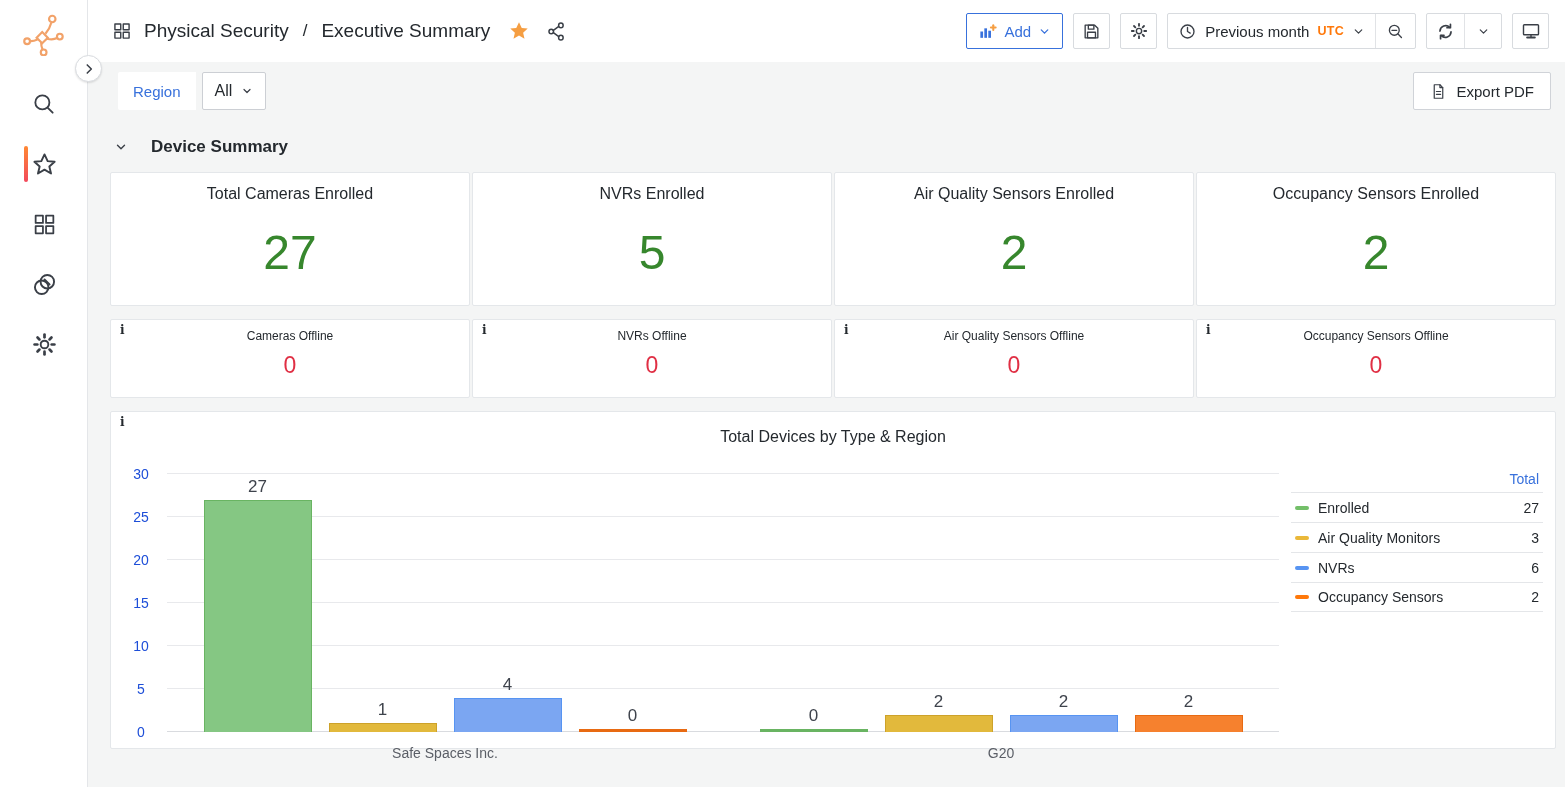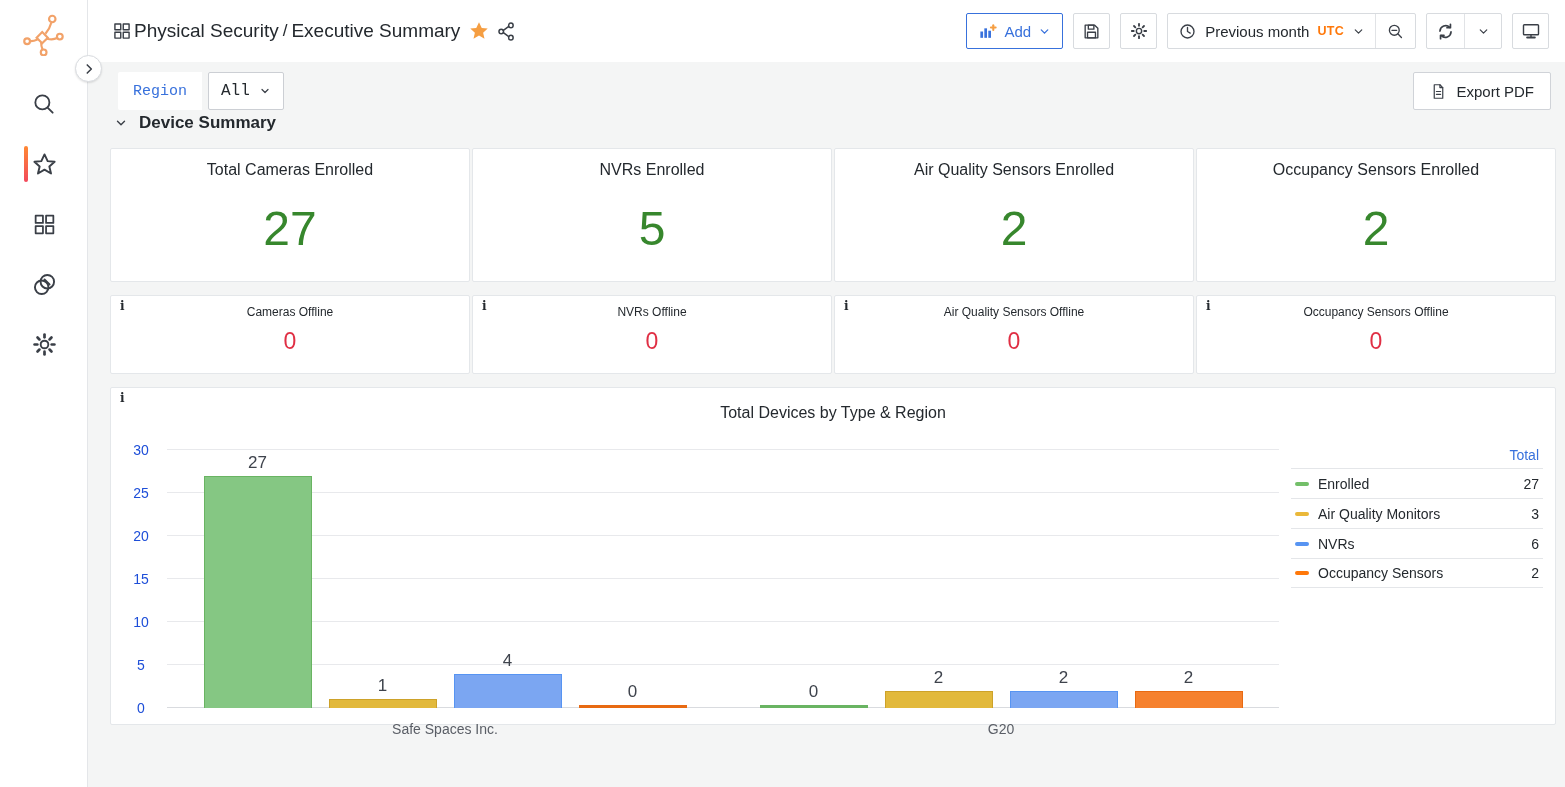--- a/index.html
+++ b/index.html
@@ -30,21 +30,21 @@
     background:#fff; border:1px solid #D8DBDF; box-shadow:0 1px 2px rgba(0,0,0,.12);
     display:flex; align-items:center; justify-content:center; z-index:9; cursor:pointer;
   }
 
   
   .main { margin-left:88px; }
   .topbar {
     height:62px; background:#FFFFFF; display:flex; align-items:center;
     justify-content:space-between; padding:0 16px 0 24px;
   }
-  .crumbs { display:flex; align-items:center; gap:2px; }
+  .crumbs { display:flex; align-items:center; gap:12px; }
   .crumb-title { font-size:19px; color:#24292E; }
   .crumb-sep { font-size:17px; color:#24292E; padding:0 2px; }
   .topbar-right { display:flex; align-items:center; gap:10px; }
   .btn {
     height:36px; background:#fff; border:1px solid #D8DBDF; border-radius:2px;
     display:flex; align-items:center; justify-content:center; cursor:pointer; gap:7px;
     padding:0 9px; font-size:15px; color:#24292E;
   }
   .btn.icon-only { width:37px; padding:0; }
   .btn-add { border:1px solid #3871DC; color:#3871DC; font-weight:500; padding:0 11px; }
@@ -52,38 +52,38 @@
   .group .seg { display:flex; align-items:center; gap:8px; padding:0 10px; height:34px; cursor:pointer; }
   .group .divider { width:1px; background:#E1E3E6; }
   .tp-range { font-size:15px; color:#24292E; }
   .tp-utc { font-size:12.5px; color:#FF780A; font-weight:600; letter-spacing:.3px; }
   .split { display:flex; border:1px solid #D8DBDF; border-radius:2px; background:#fff; }
   .split .seg { width:37px; height:34px; display:flex; align-items:center; justify-content:center; cursor:pointer; }
   .split .seg + .seg { border-left:1px solid #E1E3E6; }
 
   
   .subheader { display:flex; align-items:flex-start; justify-content:space-between; padding:10px 12px 0 30px; }
-  .var-picker { display:flex;font-family:Liberation Mono, monospace; }
+  .var-picker { display:flex; }
   .var-label {
     background:#fff; height:38px; display:flex; align-items:center; padding:0 15px;
     color:#3871DC; font-size:15px; border-radius:2px 0 0 2px; cursor:pointer;
   }
   .var-value {
     background:#fff; height:38px; display:flex; align-items:center; gap:9px; padding:0 12px;
     border:1px solid #CCCFD4; border-radius:2px; margin-left:6px; font-size:16px; cursor:pointer;
   }
   .sub-right { display:flex; gap:24px; padding-right:2px; }
   .sub-btn {
     height:38px; background:#fff; border:1px solid #D0D3D8; border-radius:2px;
     display:flex; align-items:center; gap:9px; padding:0 16px; font-size:15px; cursor:pointer;
   }
 
   
   .content { padding:0 9px 0 22px; }
-  .row-header { display:flex; align-items:center; gap:11px; margin:3px 0 15px 4px; cursor:pointer; }
+  .row-header { display:flex; align-items:center; gap:23px; margin:27px 0 15px 4px; cursor:pointer; }
   .row-header .title { font-size:17px; font-weight:600; color:#24292E; }
 
   .panel {
     background:#fff; border:1px solid #E4E7EA; border-radius:2px; position:relative;
   }
   .grid4 { display:grid; grid-template-columns:repeat(4,1fr); gap:2px; }
   .stat-panel { height:134px; display:flex; flex-direction:column; align-items:center; }
   .stat-title { font-size:16px; margin-top:12px; color:#24292E; }
   .stat-value { font-size:48px; font-weight:500; line-height:1; margin-top:26px; }
   .offline-panel { height:79px; display:flex; flex-direction:column; align-items:center; margin-top:13px; }

